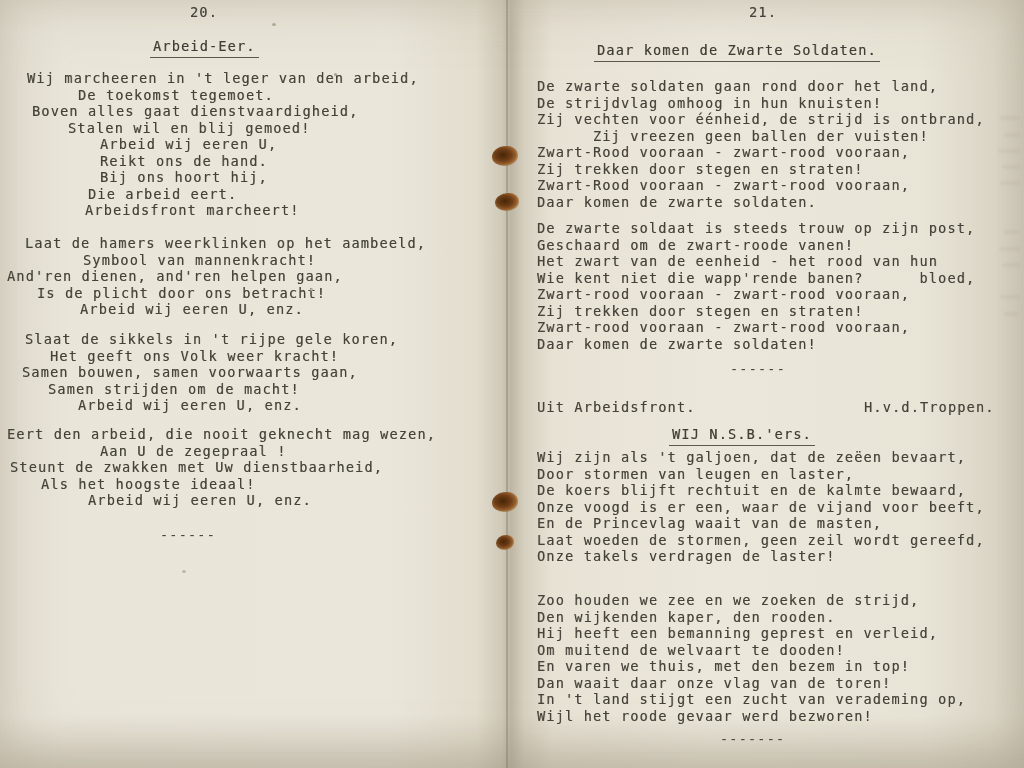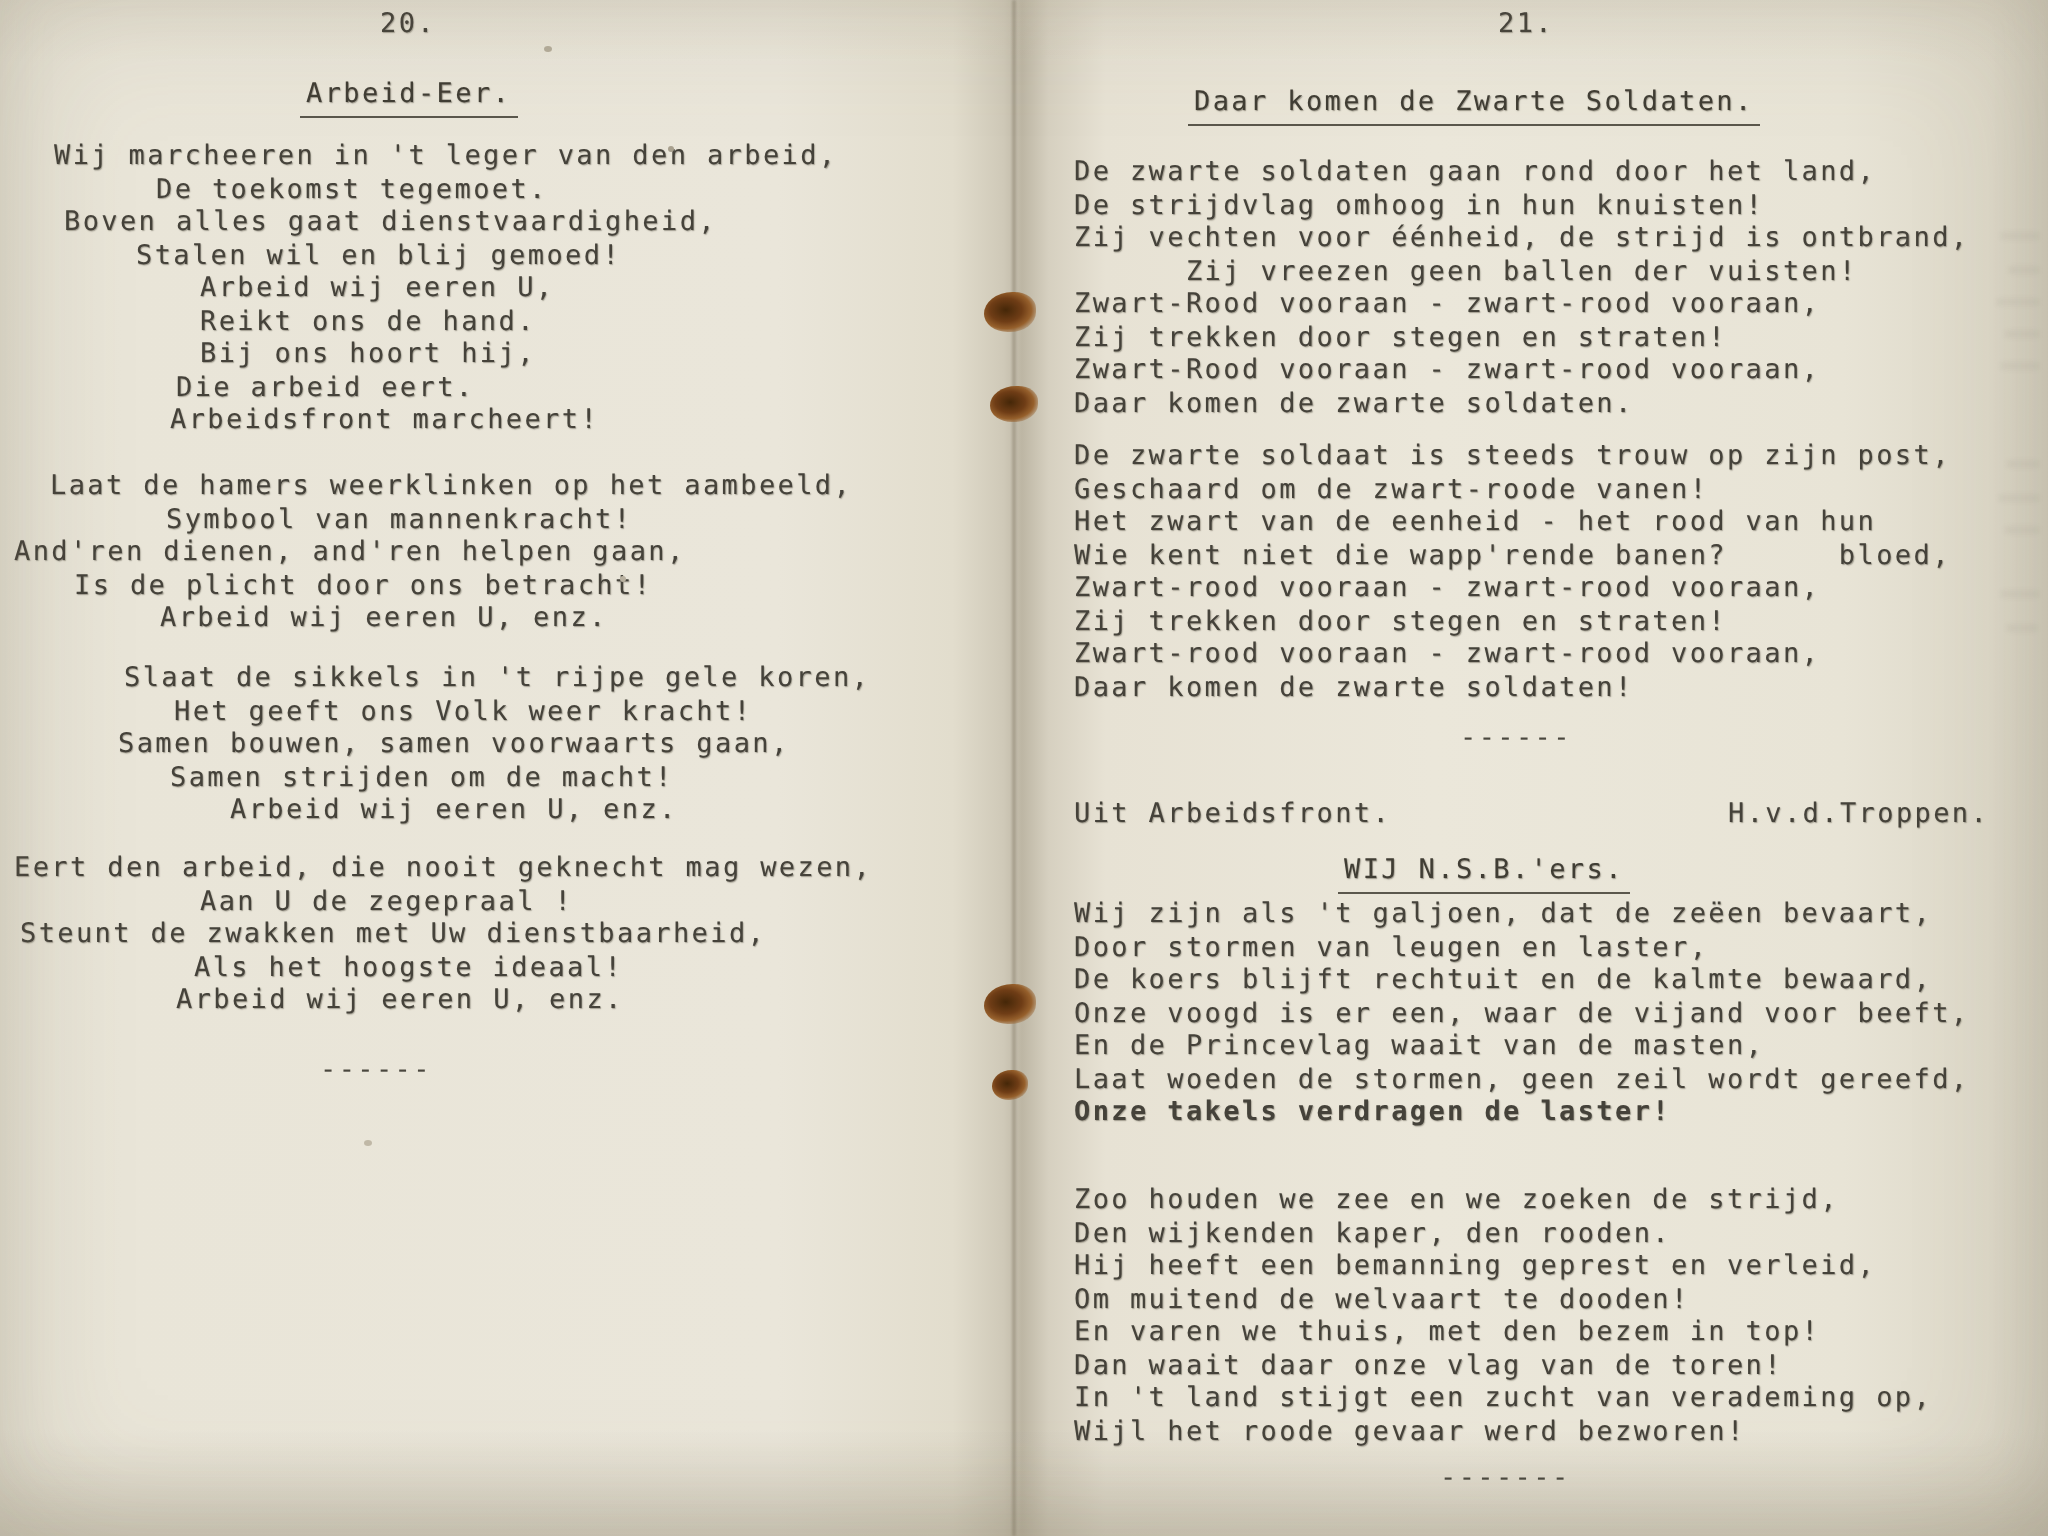--- a/index.html
+++ b/index.html
@@ -77,32 +77,32 @@
         <div class="line" style="padding-left: 88px;">Die arbeid eert.</div>
         <div class="line" style="padding-left: 85px;">Arbeidsfront marcheert!</div>
       </div>
     <div class="abs" style="left:0;top:235px;">
         <div class="line" style="padding-left: 25px;">Laat de hamers weerklinken op het aambeeld,</div>
         <div class="line" style="padding-left: 83px;">Symbool van mannenkracht!</div>
         <div class="line" style="padding-left: 7px;">And'ren dienen, and'ren helpen gaan,</div>
         <div class="line" style="padding-left: 37px;">Is de plicht door ons betracht!</div>
         <div class="line" style="padding-left: 80px;">Arbeid wij eeren U, enz.</div>
       </div>
-    <div class="abs" style="left:0;top:331px;margin-left:37px;">
+    <div class="abs" style="left:0;top:331px;">
         <div class="line" style="padding-left: 25px;">Slaat de sikkels in 't rijpe gele koren,</div>
         <div class="line" style="padding-left: 50px;">Het geeft ons Volk weer kracht!</div>
         <div class="line" style="padding-left: 22px;">Samen bouwen, samen voorwaarts gaan,</div>
         <div class="line" style="padding-left: 48px;">Samen strijden om de macht!</div>
         <div class="line" style="padding-left: 78px;">Arbeid wij eeren U, enz.</div>
       </div>
     <div class="abs" style="left:0;top:426px;">
         <div class="line" style="padding-left: 7px;">Eert den arbeid, die nooit geknecht mag wezen,</div>
         <div class="line" style="padding-left: 100px;">Aan U de zegepraal !</div>
         <div class="line" style="padding-left: 10px;">Steunt de zwakken met Uw dienstbaarheid,</div>
-        <div class="line" style="padding-left: 97px;">Als het hoogste ideaal!</div>
+        <div class="line" style="padding-left: 41px;">Als het hoogste ideaal!</div>
         <div class="line" style="padding-left: 88px;">Arbeid wij eeren U, enz.</div>
       </div>
     <div class="abs separator" style="left:160px;top:527px;">------</div>
   </div>
 
   <div class="page page-right">
     <div class="abs pagenum" style="left:237px;top:4px;">21.</div>
     <div class="abs" style="left:82px;top:40px;">
       <span class="song-title">Daar komen de Zwarte Soldaten.</span>
     </div>
@@ -134,21 +134,21 @@
     <div class="abs" style="left:157px;top:424px;">
       <span class="song-title">WIJ N.S.B.'ers.</span>
     </div>
     <div class="abs" style="left:0;top:449px;">
         <div class="line" style="padding-left: 25px;">Wij zijn als 't galjoen, dat de zeëen bevaart,</div>
         <div class="line" style="padding-left: 25px;">Door stormen van leugen en laster,</div>
         <div class="line" style="padding-left: 25px;">De koers blijft rechtuit en de kalmte bewaard,</div>
         <div class="line" style="padding-left: 25px;">Onze voogd is er een, waar de vijand voor beeft,</div>
         <div class="line" style="padding-left: 25px;">En de Princevlag waait van de masten,</div>
         <div class="line" style="padding-left: 25px;">Laat woeden de stormen, geen zeil wordt gereefd,</div>
-        <div class="line" style="padding-left: 25px; font-weight: bold;">Onze takels verdragen de laster!</div>
+        <div class="line" style="padding-left: 25px;">Onze takels verdragen de laster!</div>
       </div>
     <div class="abs" style="left:0;top:592px;">
         <div class="line" style="padding-left: 25px;">Zoo houden we zee en we zoeken de strijd,</div>
         <div class="line" style="padding-left: 25px;">Den wijkenden kaper, den rooden.</div>
         <div class="line" style="padding-left: 25px;">Hij heeft een bemanning geprest en verleid,</div>
         <div class="line" style="padding-left: 25px;">Om muitend de welvaart te dooden!</div>
         <div class="line" style="padding-left: 25px;">En varen we thuis, met den bezem in top!</div>
         <div class="line" style="padding-left: 25px;">Dan waait daar onze vlag van de toren!</div>
         <div class="line" style="padding-left: 25px;">In 't land stijgt een zucht van verademing op,</div>
         <div class="line" style="padding-left: 25px;">Wijl het roode gevaar werd bezworen!</div>

